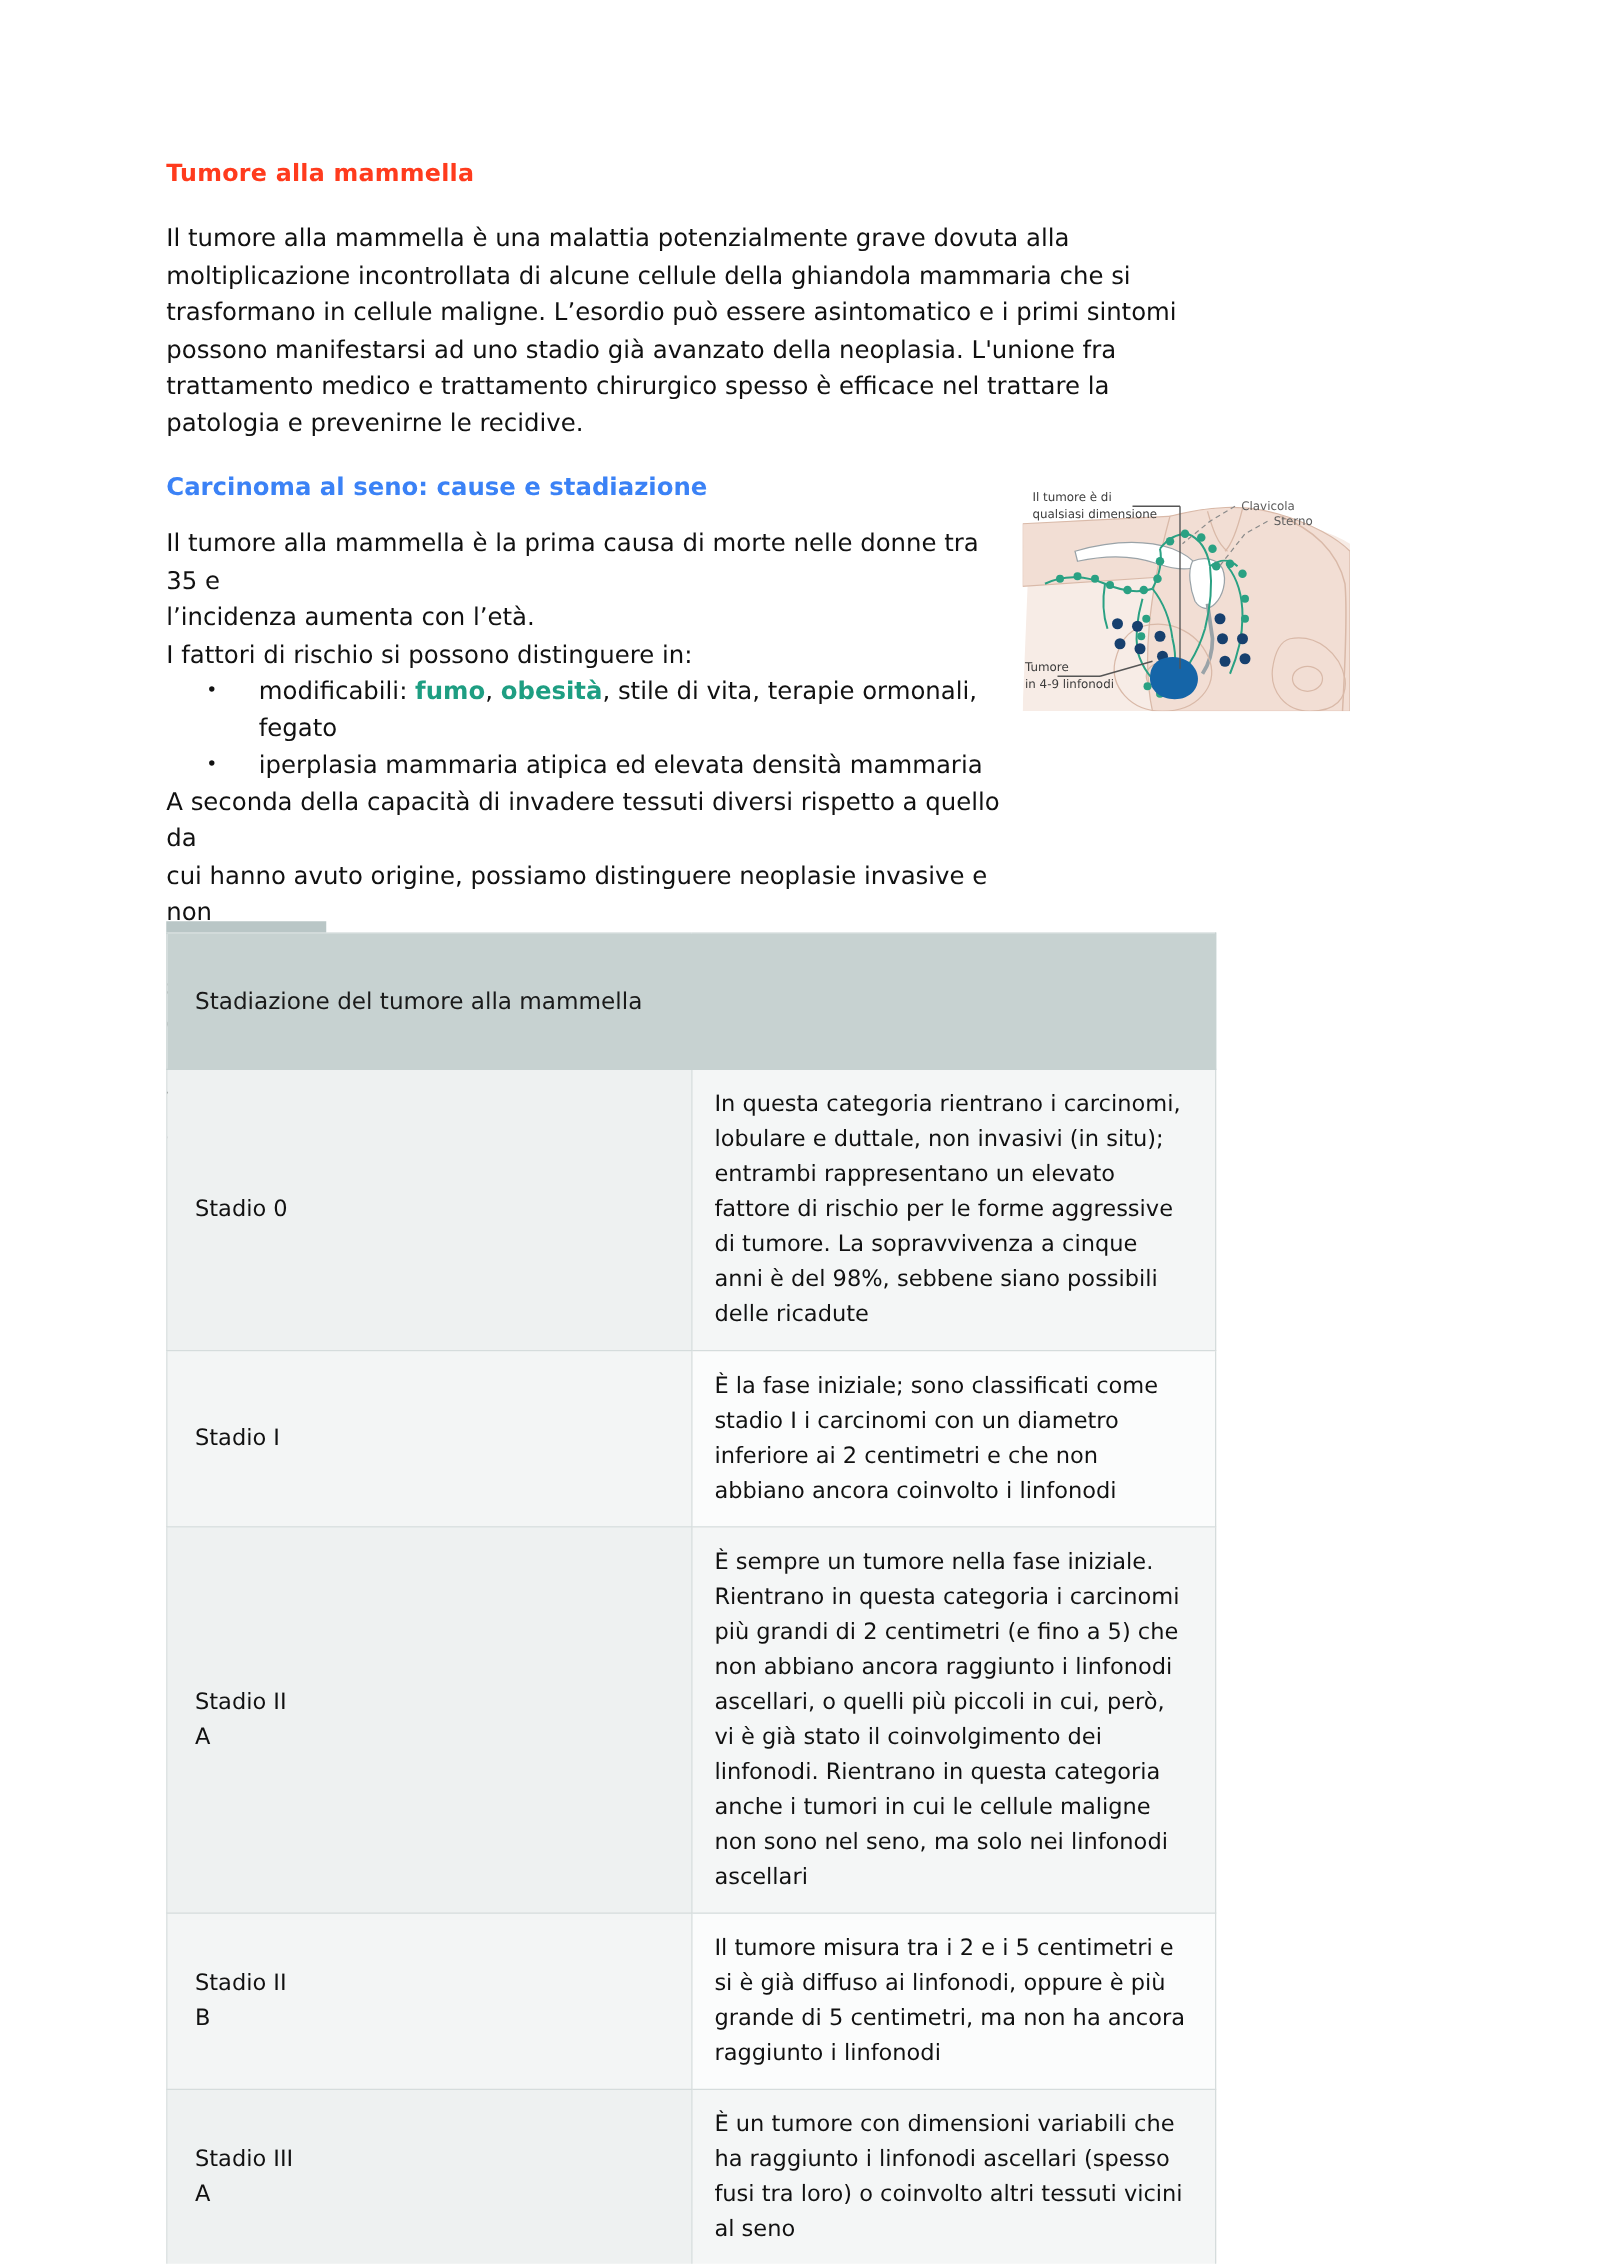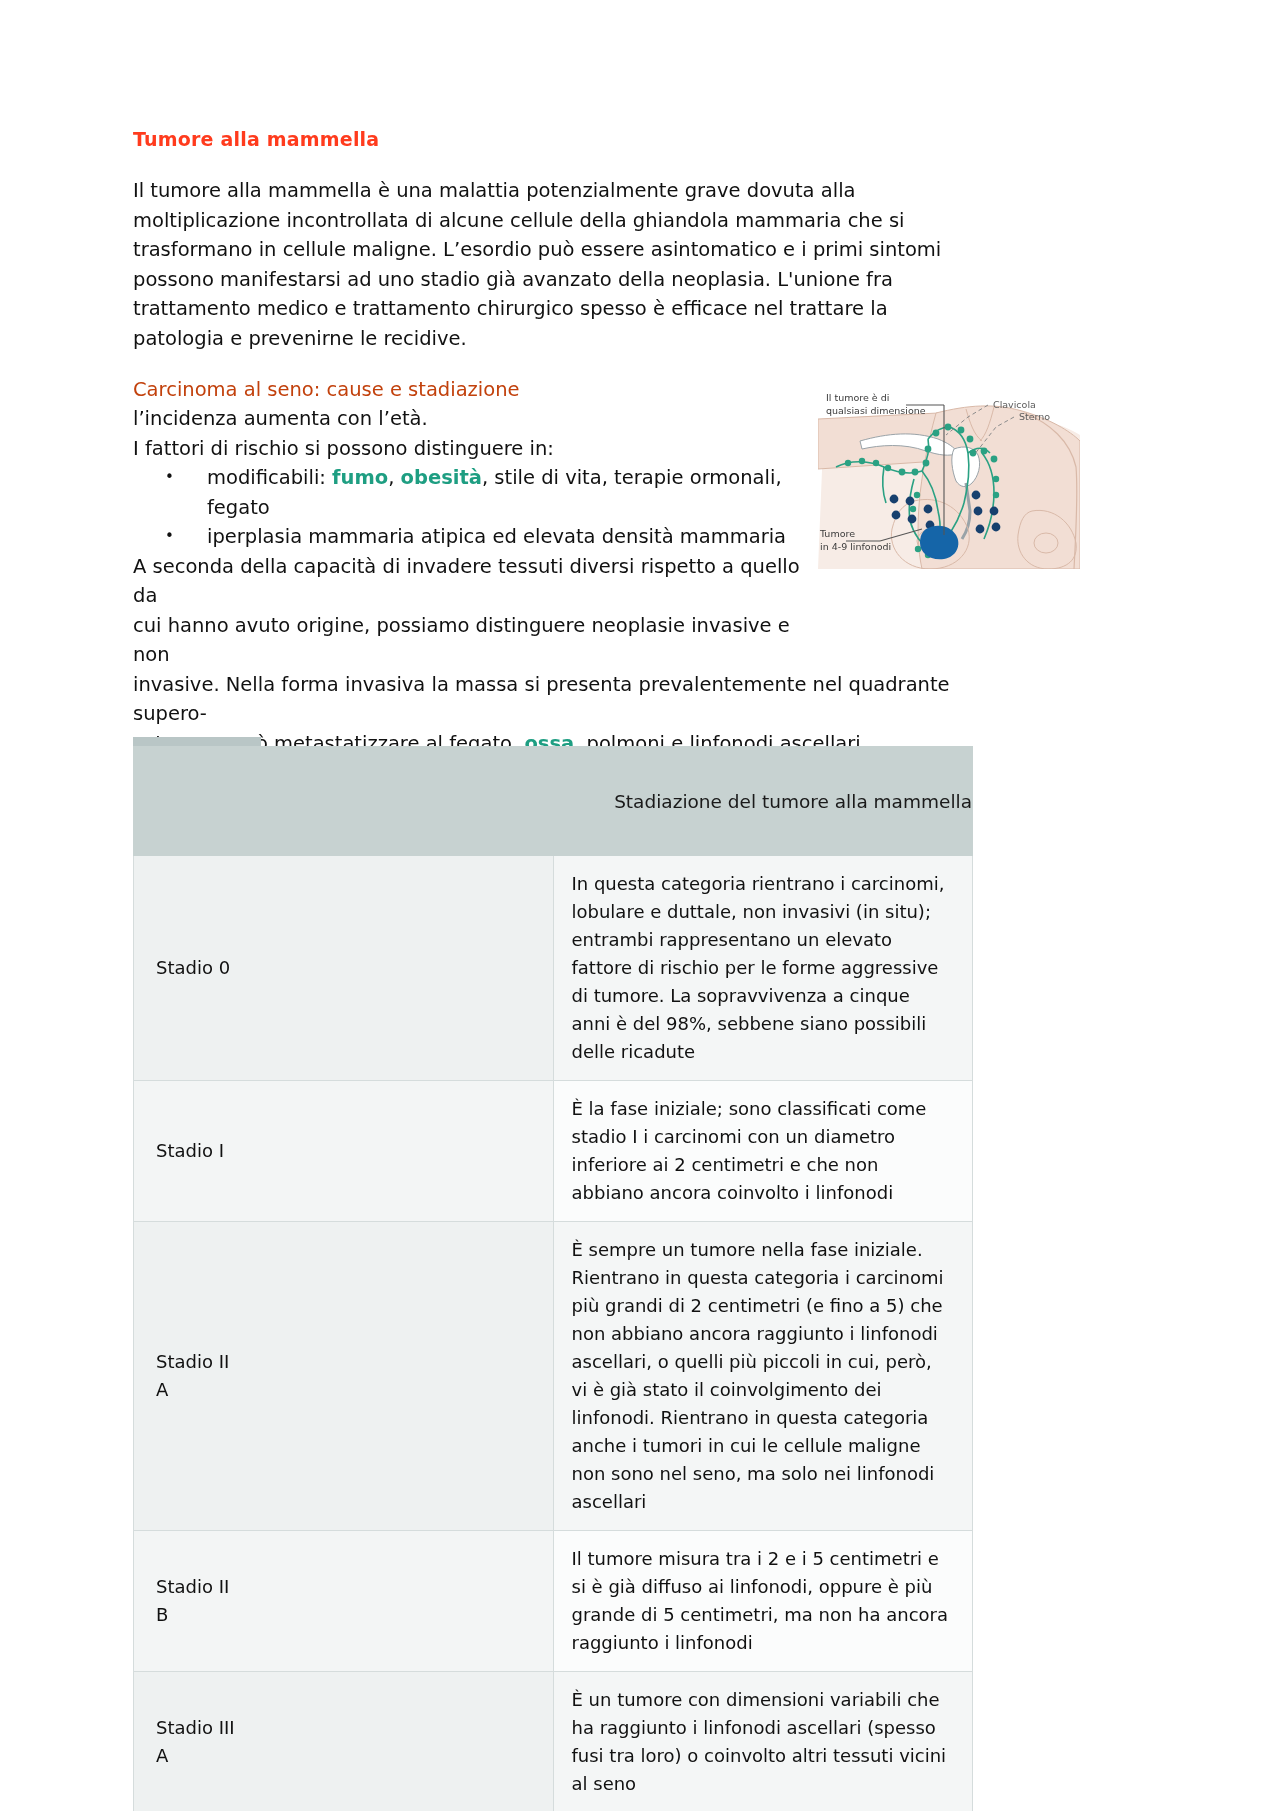--- a/index.html
+++ b/index.html
@@ -36,23 +36,23 @@
     letter-spacing: 0.2px;
   }
   p.para {
     font-size: 19.5px;
     line-height: 29.5px;
     margin: 0 0 22px 0;
     color: #111111;
   }
   h2.sub-title {
     font-size: 19.5px;
-    font-weight: normal;
-    color: #c2410c;
-    margin: 0 0 0 0;
+    font-weight: bold;
+    color: #3b82f6;
+    margin: 0 0 16px 0;
     line-height: 29px;
   }
   .narrow {
     width: 680px;
   }
   p.tight {
     margin: 0;
     font-size: 19.5px;
     line-height: 29.5px;
     color: #111111;
@@ -104,21 +104,21 @@
     height: 9px;
     background: #b9c6c6;
   }
   table.stage {
     border-collapse: collapse;
     width: 840px;
     table-layout: fixed;
   }
   table.stage th.header-cell {
     background: #c7d2d1;
-    text-align: right;
+    text-align: left;
     font-weight: normal;
     font-size: 18.5px;
     color: #1a1a1a;
     padding: 26px 0 26px 22px;
     border: 1px solid #c7d2d1;
     height: 56px;
   }
   table.stage td {
     border: 1px solid #d5dcdc;
     vertical-align: middle;
@@ -145,20 +145,21 @@
 <div class="page">
 
   <div class="content">
 
     <h1 class="doc-title">Tumore alla mammella</h1>
 
     <p class="para">Il tumore alla mammella è una malattia potenzialmente grave dovuta alla moltiplicazione incontrollata di alcune cellule della ghiandola mammaria che si trasformano in cellule maligne. L’esordio può essere asintomatico e i primi sintomi possono manifestarsi ad uno stadio già avanzato della neoplasia. L'unione fra trattamento medico e trattamento chirurgico spesso è efficace nel trattare la patologia e prevenirne le recidive.</p>
 
     <h2 class="sub-title">Carcinoma al seno: cause e stadiazione</h2>
 
+    <p class="tight narrow">Il tumore alla mammella è la prima causa di morte nelle donne tra 35 e</p>
     <p class="tight narrow">l’incidenza aumenta con l’età.</p>
     <p class="tight narrow">I fattori di rischio si possono distinguere in:</p>
 
     <ul class="bullets">
       <li>
         <span class="dot">•</span><span>modificabili: </span><span class="hl-teal">fumo</span><span>, </span><span class="hl-teal">obesità</span><span>, stile di vita, terapie ormonali,</span>
       </li>
       <li>
         <span>fegato</span>
       </li>

